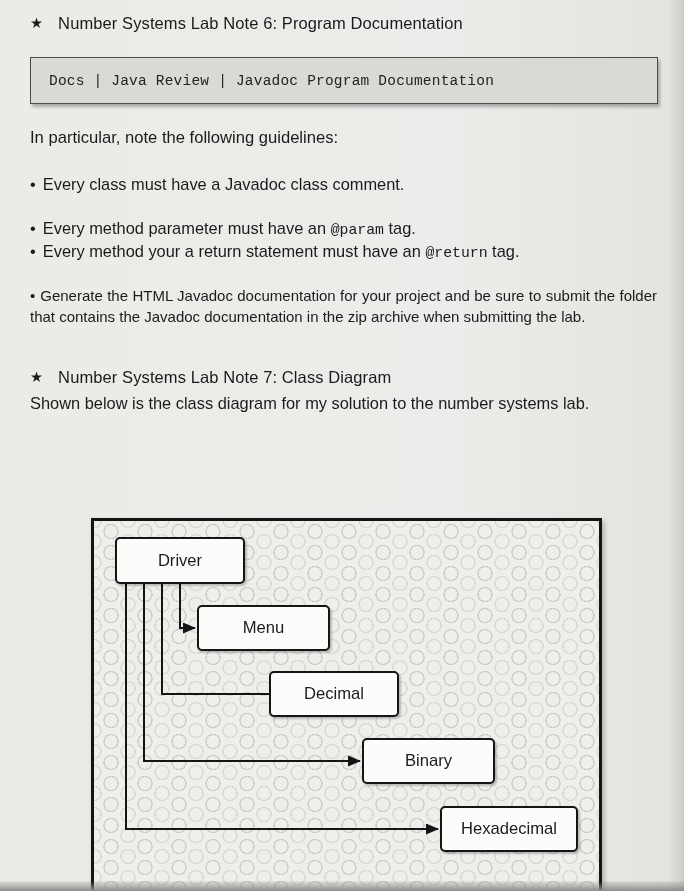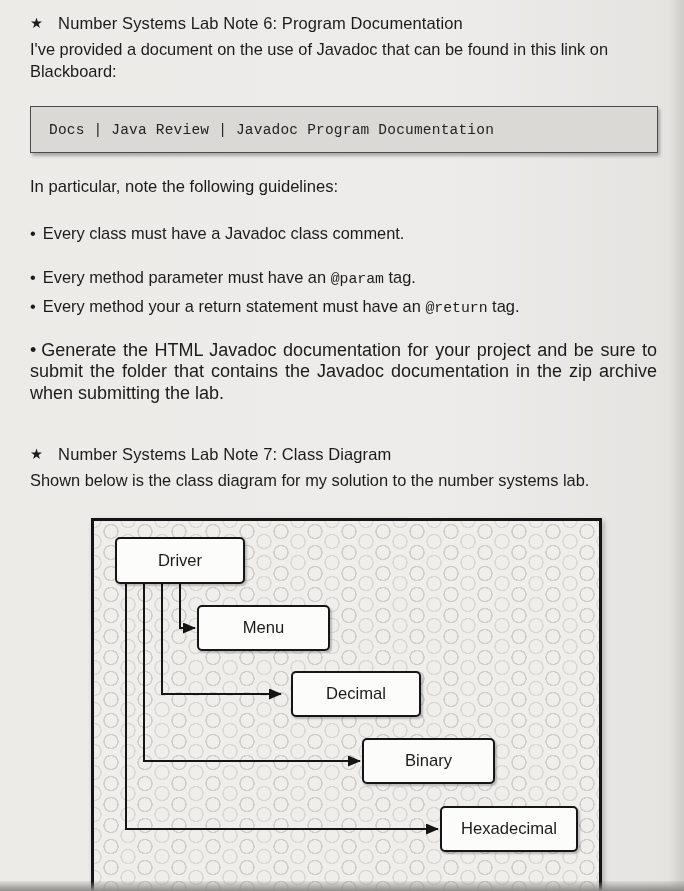--- a/index.html
+++ b/index.html
@@ -44,25 +44,25 @@
   }
   .pathbox code {
     font-family: "Liberation Mono", "DejaVu Sans Mono", monospace;
     font-size: 14.5px; color: #232323; letter-spacing: 0.2px;
   }
 
   .guidelines-intro { font-size: 16.6px; margin: 24px 0 0 0; }
 
   .bullets { margin-top: 26px; }
   .bullet { font-size: 16.4px; line-height: 21.5px; margin: 0 0 20px 0; }
-  .bullet.tight { margin-bottom: 6px; }
+  .bullet.tight { margin-bottom: 0; }
   .dot { margin-right: 7px; }
   .ic { font-family: "Liberation Mono", "DejaVu Sans Mono", monospace; font-size: 14.8px; }
 
-  .generate { font-size: 18px; line-height: 21.8px; text-align: justify; margin: 20px 0 0 0; }
+  .generate { font-size: 15px; line-height: 21.8px; text-align: justify; margin: 20px 0 0 0; }
   .generate .dot { margin-right: 5px; }
 
   .note7 { margin-top: 40px; }
 
   .diagram {
     position: absolute; left: 91px; top: 518px;
     width: 511px; height: 409px;
     border: 3px solid #141414;
     border-radius: 0;
     background-color: #efeeeb;
@@ -78,34 +78,33 @@
     position: absolute;
     background: #fcfcfb;
     border: 2px solid #151515;
     border-radius: 5px;
     display: flex; align-items: center; justify-content: center;
     font-size: 16.6px;
     box-shadow: 1.5px 2px 2px rgba(0,0,0,0.22);
   }
   .cbox.driver      { left: 21px;  top: 16px;  width: 130px; height: 47px; }
   .cbox.menu        { left: 103px; top: 84px;  width: 133px; height: 46px; }
-  .cbox.decimal     { left: 197px; top: 150px; width: 130px; height: 46px; }
+  .cbox.decimal     { left: 175px; top: 150px; width: 130px; height: 46px; }
   .cbox.binary      { left: 268px; top: 217px; width: 133px; height: 46px; }
   .cbox.hexadecimal { left: 346px; top: 285px; width: 138px; height: 46px; }
 </style>
 </head>
 <body>
 
 <div class="page">
 
   <div class="content">
 
     <h1 class="note-title"><span class="star">★</span><span>Number Systems Lab Note 6: Program Documentation</span></h1>
 
-    <p class="body-text">I've provided a document on the use of Javadoc that can be found in this link on Blackboard:</p>
 
     <div class="pathbox">
       <code>Docs | Java Review | Javadoc Program Documentation</code>
     </div>
 
     <p class="guidelines-intro">In particular, note the following guidelines:</p>
 
     <div class="bullets">
 
       <p class="bullet"><span class="dot">•</span><span>Every class must have a Javadoc class comment.</span><code class="ic"></code><span></span></p>

